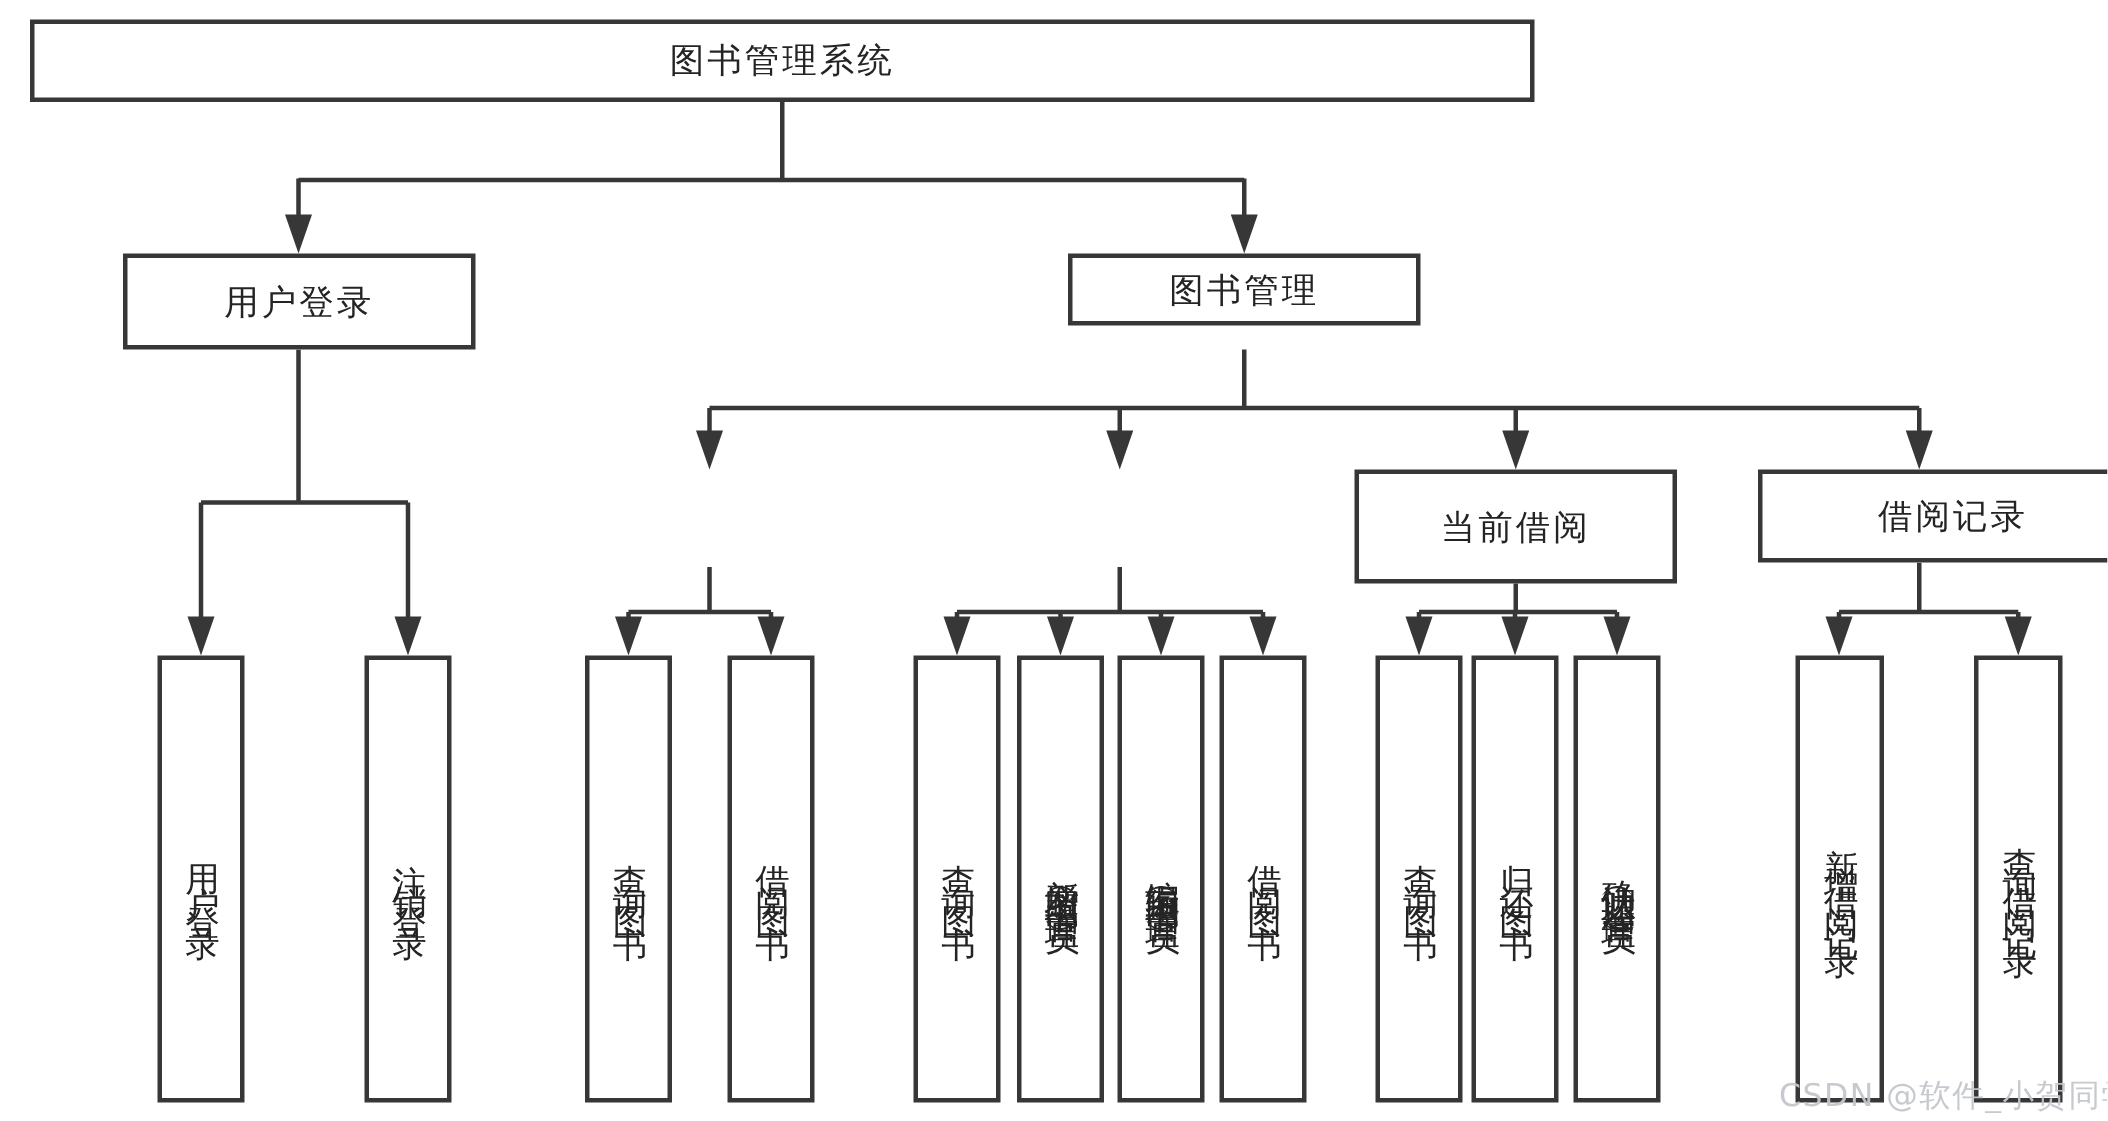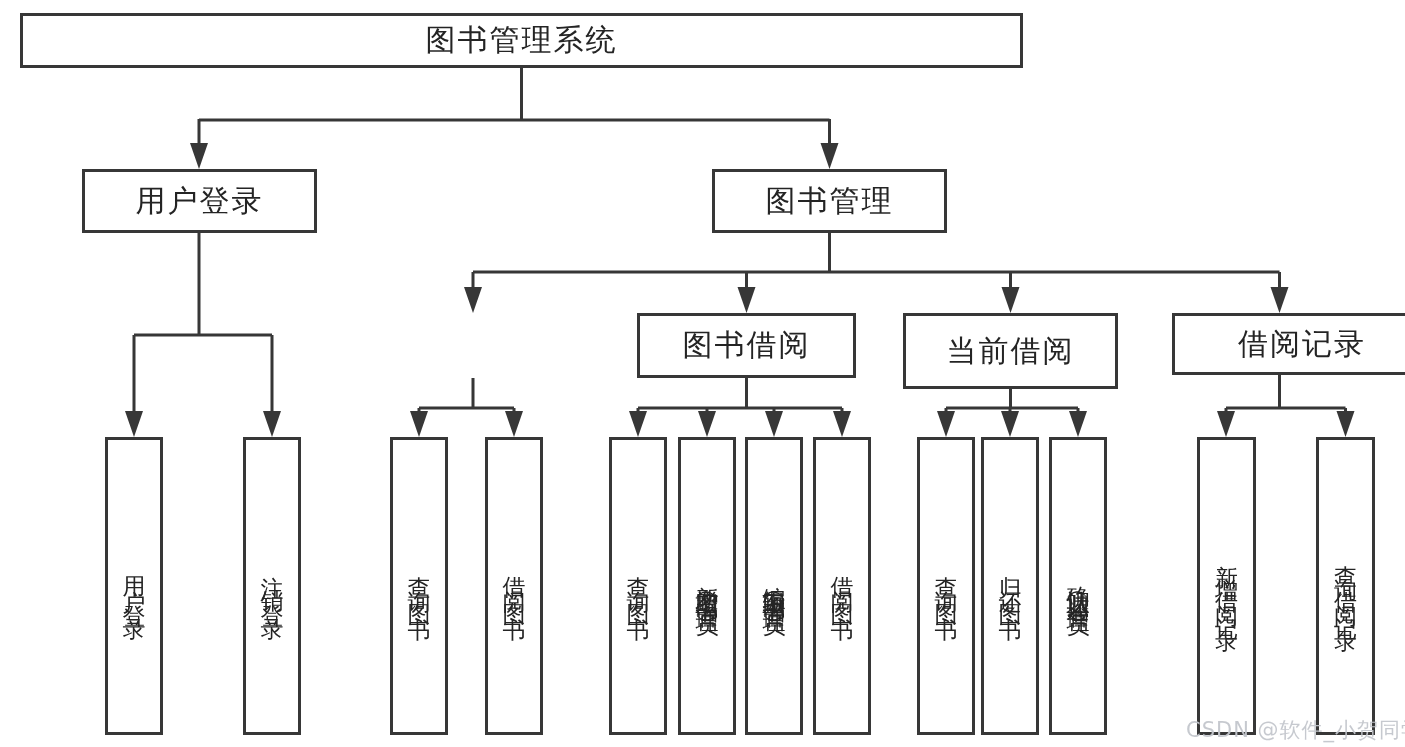--- a/index.html
+++ b/index.html
@@ -17,21 +17,21 @@
     position: absolute;
     box-sizing: border-box;
     background: #ffffff;
     border: 3px solid #373737;
     display: flex;
     align-items: center;
     justify-content: center;
     text-align: center;
     color: #242424;
   }
-  .h { font-size: 30px; letter-spacing: 2px; }
+  .h { font-size: 23px; letter-spacing: 2px; }
   .v {
     writing-mode: vertical-rl;
     text-orientation: mixed;
     font-size: 23px;
     line-height: 1;
   }
   .v4 { letter-spacing: 14px; }
   .v6 { letter-spacing: 13px; }
   .v9 { letter-spacing: 4px; }
   .watermark {
@@ -84,27 +84,24 @@
     </g>
   </svg>
 
   <div class="box h" style="left:20px;top:13px;width:1003px;height:55px">
     <span>图书管理系统</span>
   </div>
 
   <div class="box h" style="left:82px;top:169px;width:235px;height:64px">
     <span>用户登录</span>
   </div>
-  <div class="box h" style="left:712px;top:169px;width:235px;height:64px">
+  <div class="box h" style="left:712px;top:169px;width:235px;height:48px">
     <span>图书管理</span>
   </div>
 
-  <div class="box h" style="left:637px;top:313px;width:219px;height:65px">
-    <span>图书借阅</span>
-  </div>
   <div class="box h" style="left:903px;top:313px;width:215px;height:76px">
     <span>当前借阅</span>
   </div>
   <div class="box h" style="left:1172px;top:313px;width:260px;height:62px">
     <span>借阅记录</span>
   </div>
 
   <div class="box v v4" style="left:105px;top:437px;width:58px;height:298px">
     <span>用户登录</span>
   </div>

